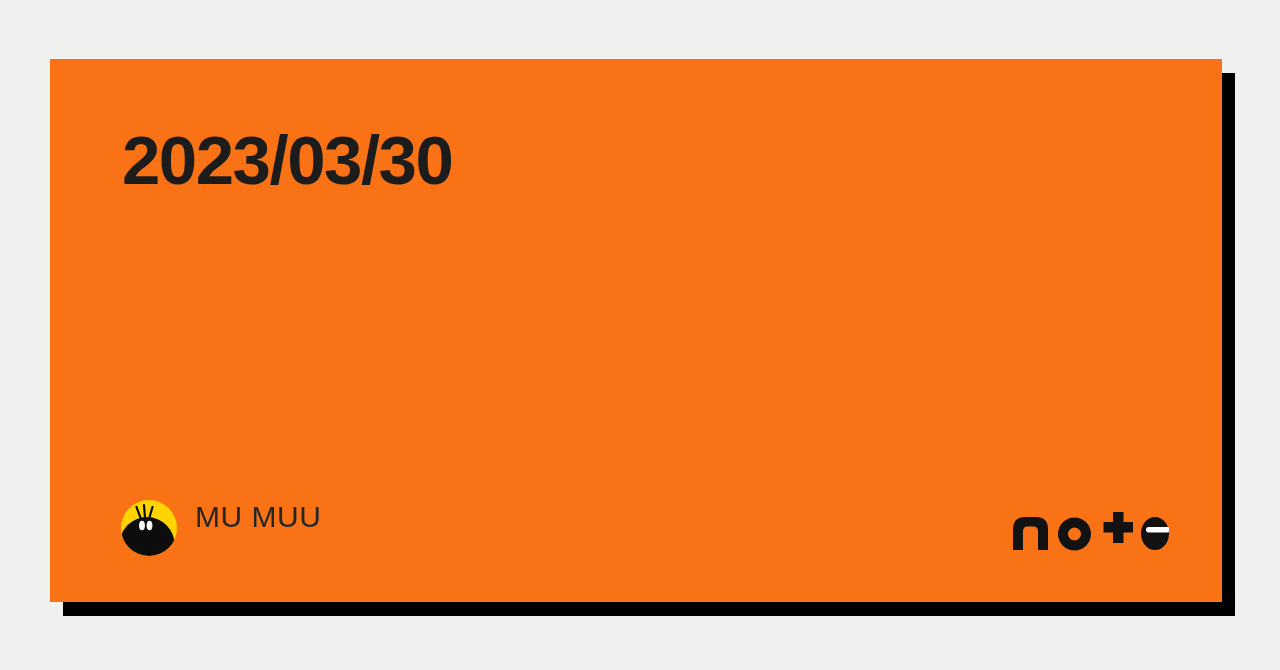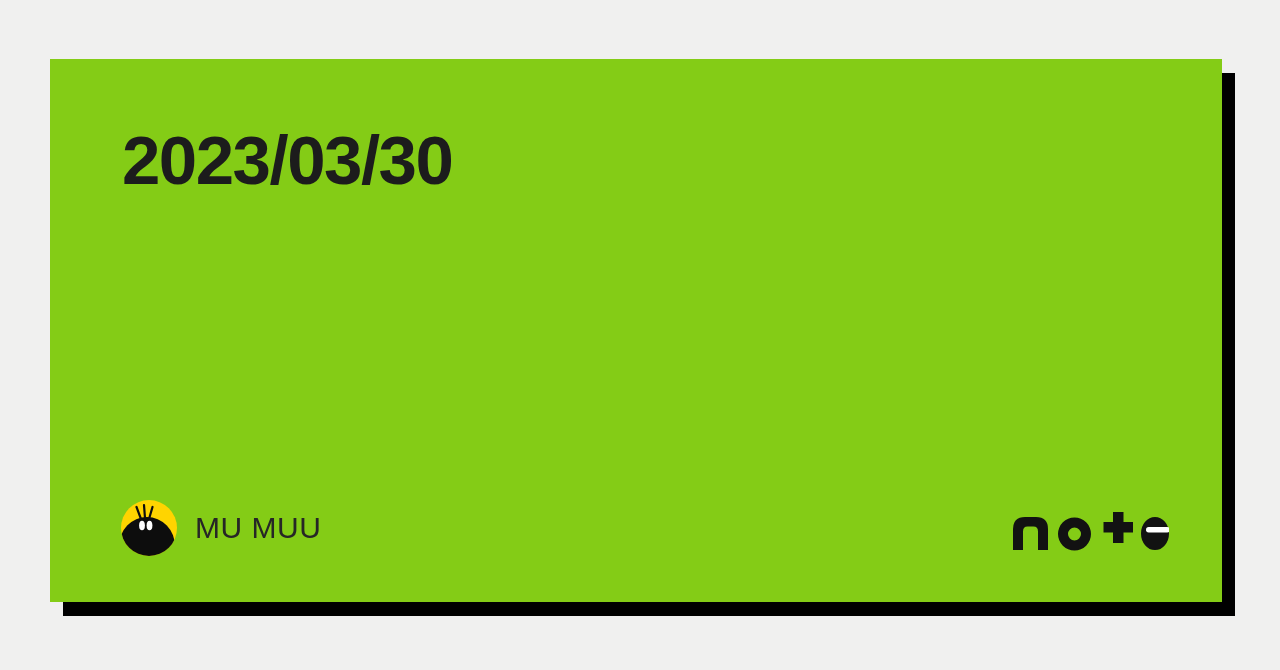--- a/index.html
+++ b/index.html
@@ -11,39 +11,39 @@
   }
   .stage {
     position: relative;
     width: 1280px; height: 670px;
     background: #f0f0ef;
   }
   .card {
     position: absolute;
     left: 50px; top: 59px;
     width: 1172px; height: 543px;
-    background: #84cc16;
+    background: #f97316;
     box-shadow: 13px 14px 0 0 #000000;
   }
   .title {
     position: absolute;
     left: 72px; top: 66px;
     font-size: 69px;
     font-weight: 700;
     letter-spacing: -1.5px;
     line-height: 1.05;
     color: #1c1c1c;
     white-space: nowrap;
   }
   .author {
     position: absolute;
     left: 71px; top: 441px;
     height: 56px;
     display: flex;
-    align-items: center;
+    align-items: flex-start;
     gap: 18px;
   }
   .avatar {
     width: 56px; height: 56px;
     flex: 0 0 auto;
     display: block;
   }
   .author-name {
     font-size: 30px;
     font-weight: 400;

